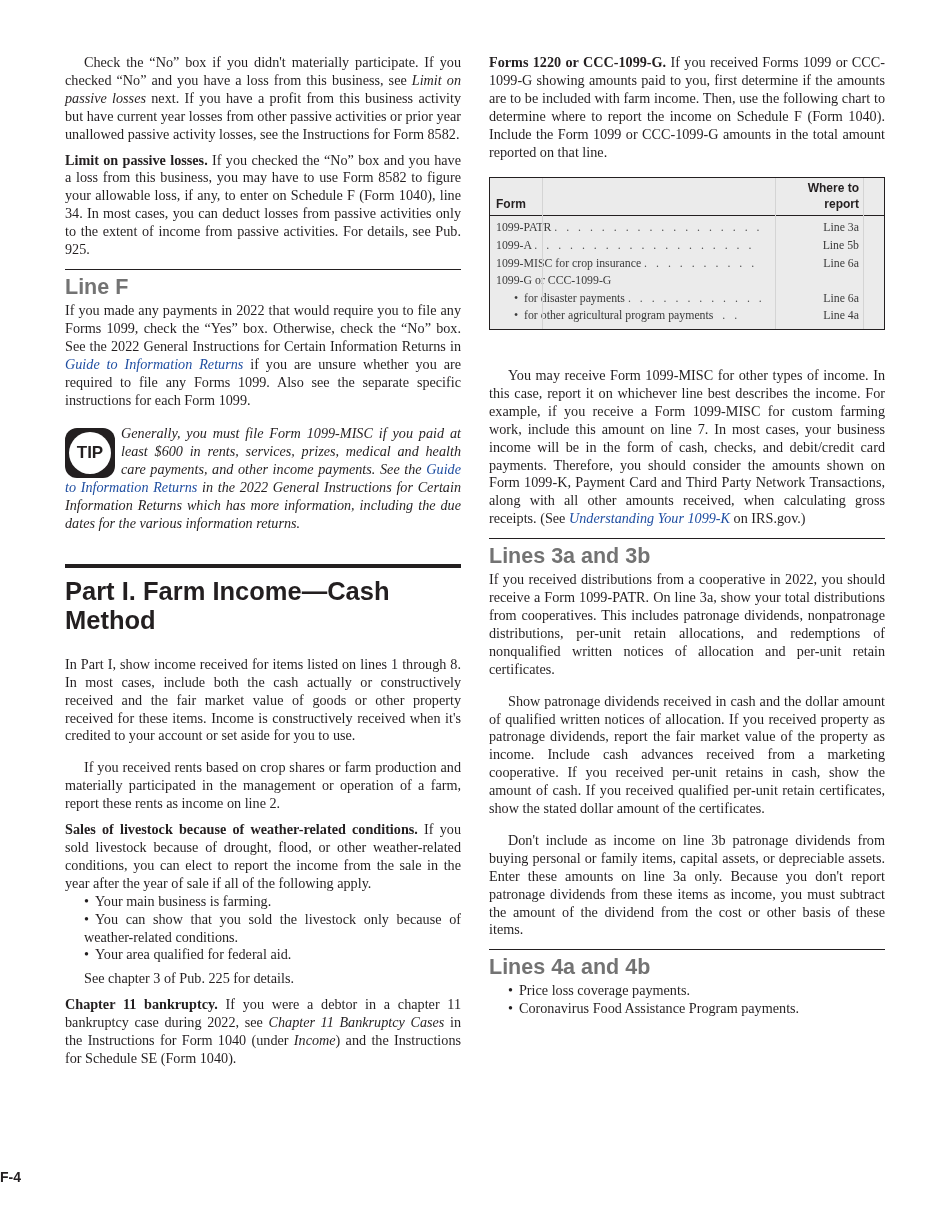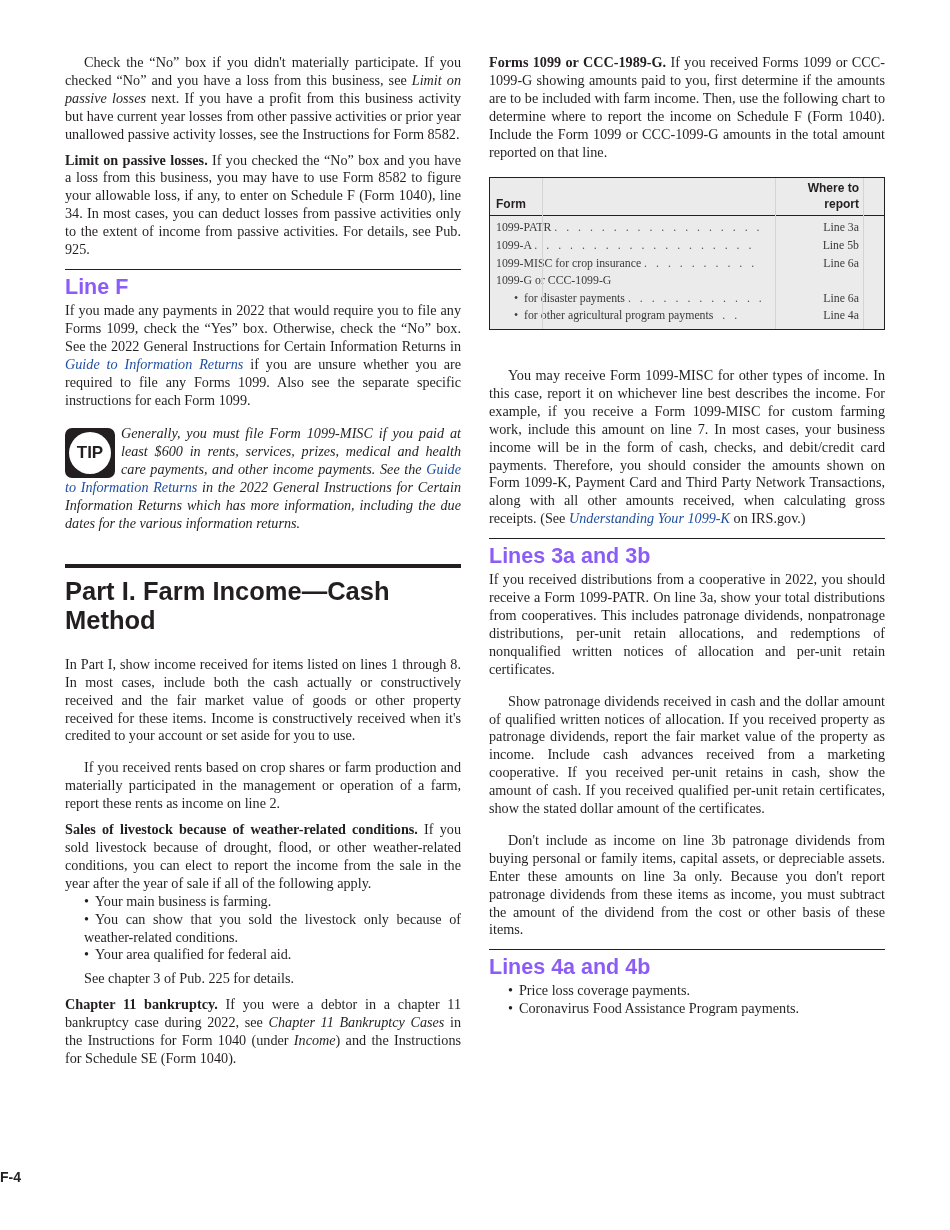--- a/index.html
+++ b/index.html
@@ -33,41 +33,41 @@
     .rule { border-top: 1px solid #231f20; }
     .rule-thick { border-top: 4px solid #231f20; }
 
     h2.sec {
       font-family: "Liberation Sans", sans-serif;
       font-weight: bold;
       font-size: 21.5px;
       line-height: 26px;
       margin-top: 4px;
       margin-bottom: 2px;
-      color: #8b5cf6;
+      color: #737373;
     }
     h1.part {
       font-family: "Liberation Sans", sans-serif;
       font-weight: bold;
       font-size: 25.5px;
       line-height: 29px;
       margin-top: 9px;
       margin-bottom: 21px;
       color: #231f20;
     }
 
     .tip {
       font-style: italic;
     }
     .tip-icon {
       float: left;
       width: 50px;
       height: 50px;
       background: #231f20;
-      border-radius: 7px;
+      border-radius: 12px;
       margin: 3px 6px 0 0;
       display: flex;
       align-items: center;
       justify-content: center;
     }
     .tip-circle {
       width: 42px;
       height: 42px;
       border-radius: 50%;
       background: #ffffff;
@@ -178,21 +178,21 @@
   <p class="indent" style="margin-top:6px;">See chapter 3 of Pub. 225 for details.</p>
 
   <p class="gap">
     <b class="runin">Chapter 11 bankruptcy.</b><span> If you were a debtor in a chapter 11 bankruptcy case during 2022, see </span><i>Chapter 11 Bankruptcy Ca­ses</i><span> in the Instructions for Form 1040 (under </span><i>Income</i><span>) and the Instructions for Schedule SE (Form 1040).</span>
   </p>
 </div>
 
 <div class="col col-right">
 
   <p>
-    <b class="runin">Forms 1099 or CCC-1989-G.</b><span> If you received Forms 1099 or CCC-1099-G showing amounts paid to you, first determine if the amounts are to be included with farm income. Then, use the following chart to determine where to report the income on Schedule F (Form 1040). Include the Form 1099 or CCC-1099-G amounts in the total amount reported on that line.</span>
+    <b class="runin">Forms 1220 or CCC-1099-G.</b><span> If you received Forms 1099 or CCC-1099-G showing amounts paid to you, first determine if the amounts are to be included with farm income. Then, use the following chart to determine where to report the income on Schedule F (Form 1040). Include the Form 1099 or CCC-1099-G amounts in the total amount reported on that line.</span>
   </p>
 
   <div class="chart-table">
     <div class="vline" style="left:52px;"></div>
     <div class="vline" style="left:285px;"></div>
     <div class="vline" style="left:373px;"></div>
     <div class="chart-head">
       <span>Form</span>
       <span class="h-right">
         <span>Where to</span><br>

